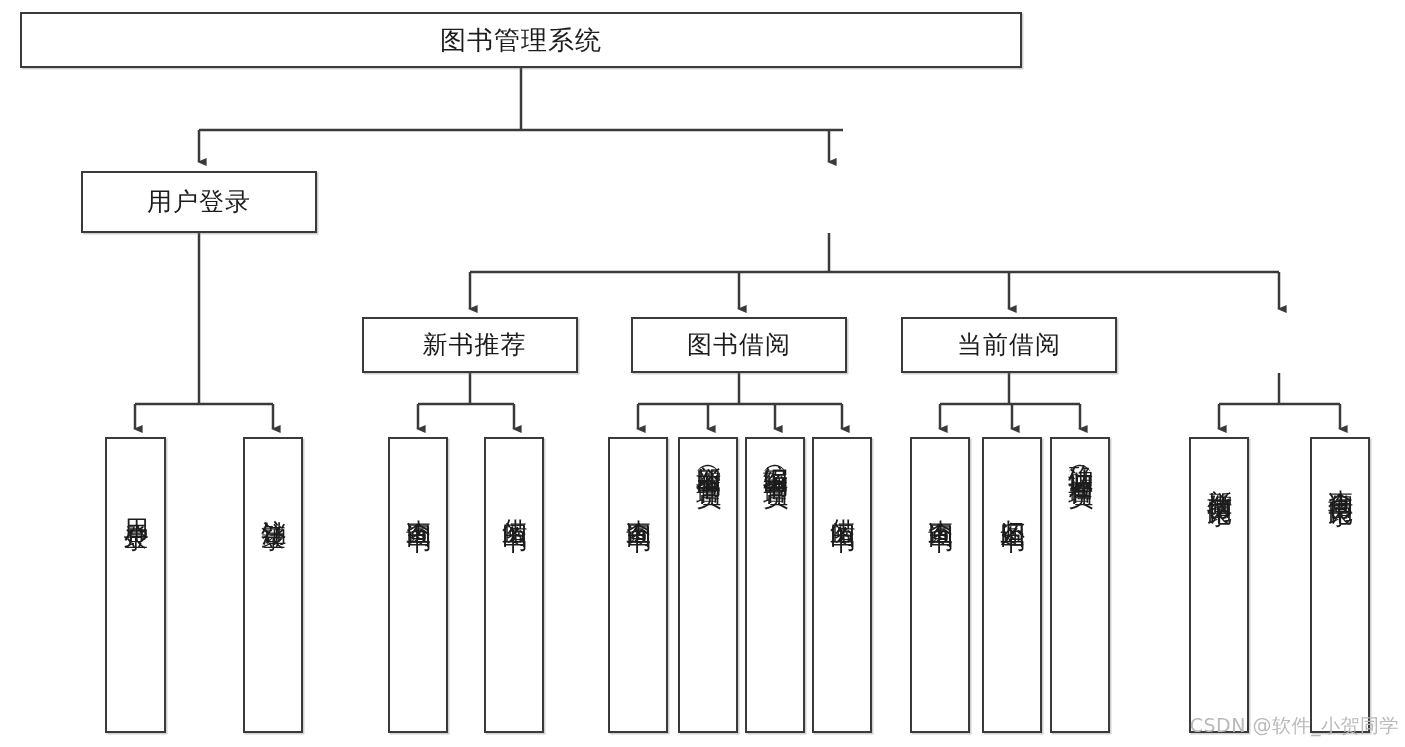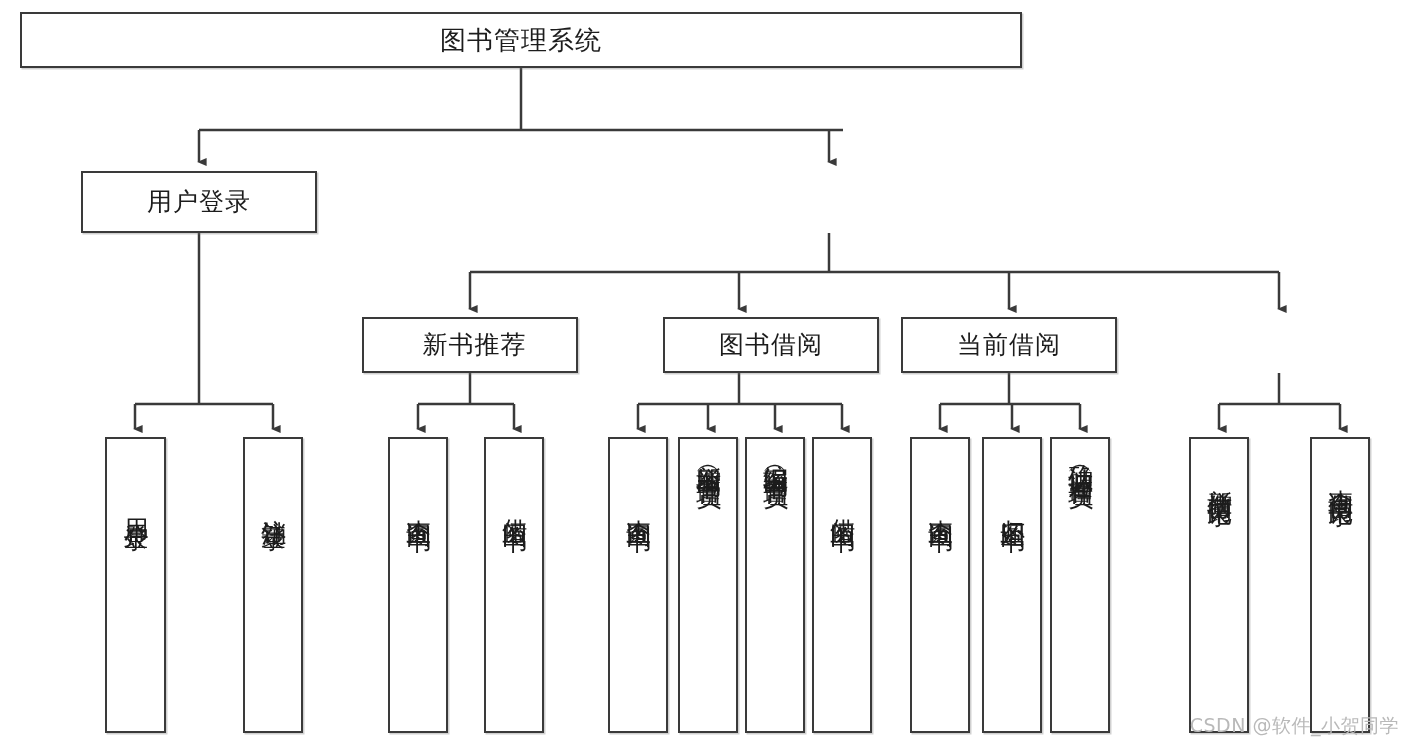--- a/index.html
+++ b/index.html
@@ -135,21 +135,21 @@
     <span class="lbl">图书管理系统</span>
   </div>
 
   <div class="node h" style="left: 81px; top: 171px; width: 236px; height: 62px;">
     <span class="lbl">用户登录</span>
   </div>
 
   <div class="node h" style="left: 362px; top: 317px; width: 216px; height: 56px; padding-left: 9px;">
     <span class="lbl">新书推荐</span>
   </div>
-  <div class="node h" style="left: 663px; top: 317px; width: 216px; height: 56px;">
+  <div class="node h" style="left: 631px; top: 317px; width: 216px; height: 56px;">
     <span class="lbl">图书借阅</span>
   </div>
   <div class="node h" style="left: 901px; top: 317px; width: 216px; height: 56px;">
     <span class="lbl">当前借阅</span>
   </div>
 
   <div class="node v" style="left: 105px; top: 437px; width: 61px; height: 296px; padding-top: 60px;">
     <span class="lbl">用户登录</span>
   </div>
   <div class="node v" style="left: 243px; top: 437px; width: 60px; height: 296px; padding-top: 60px;">

